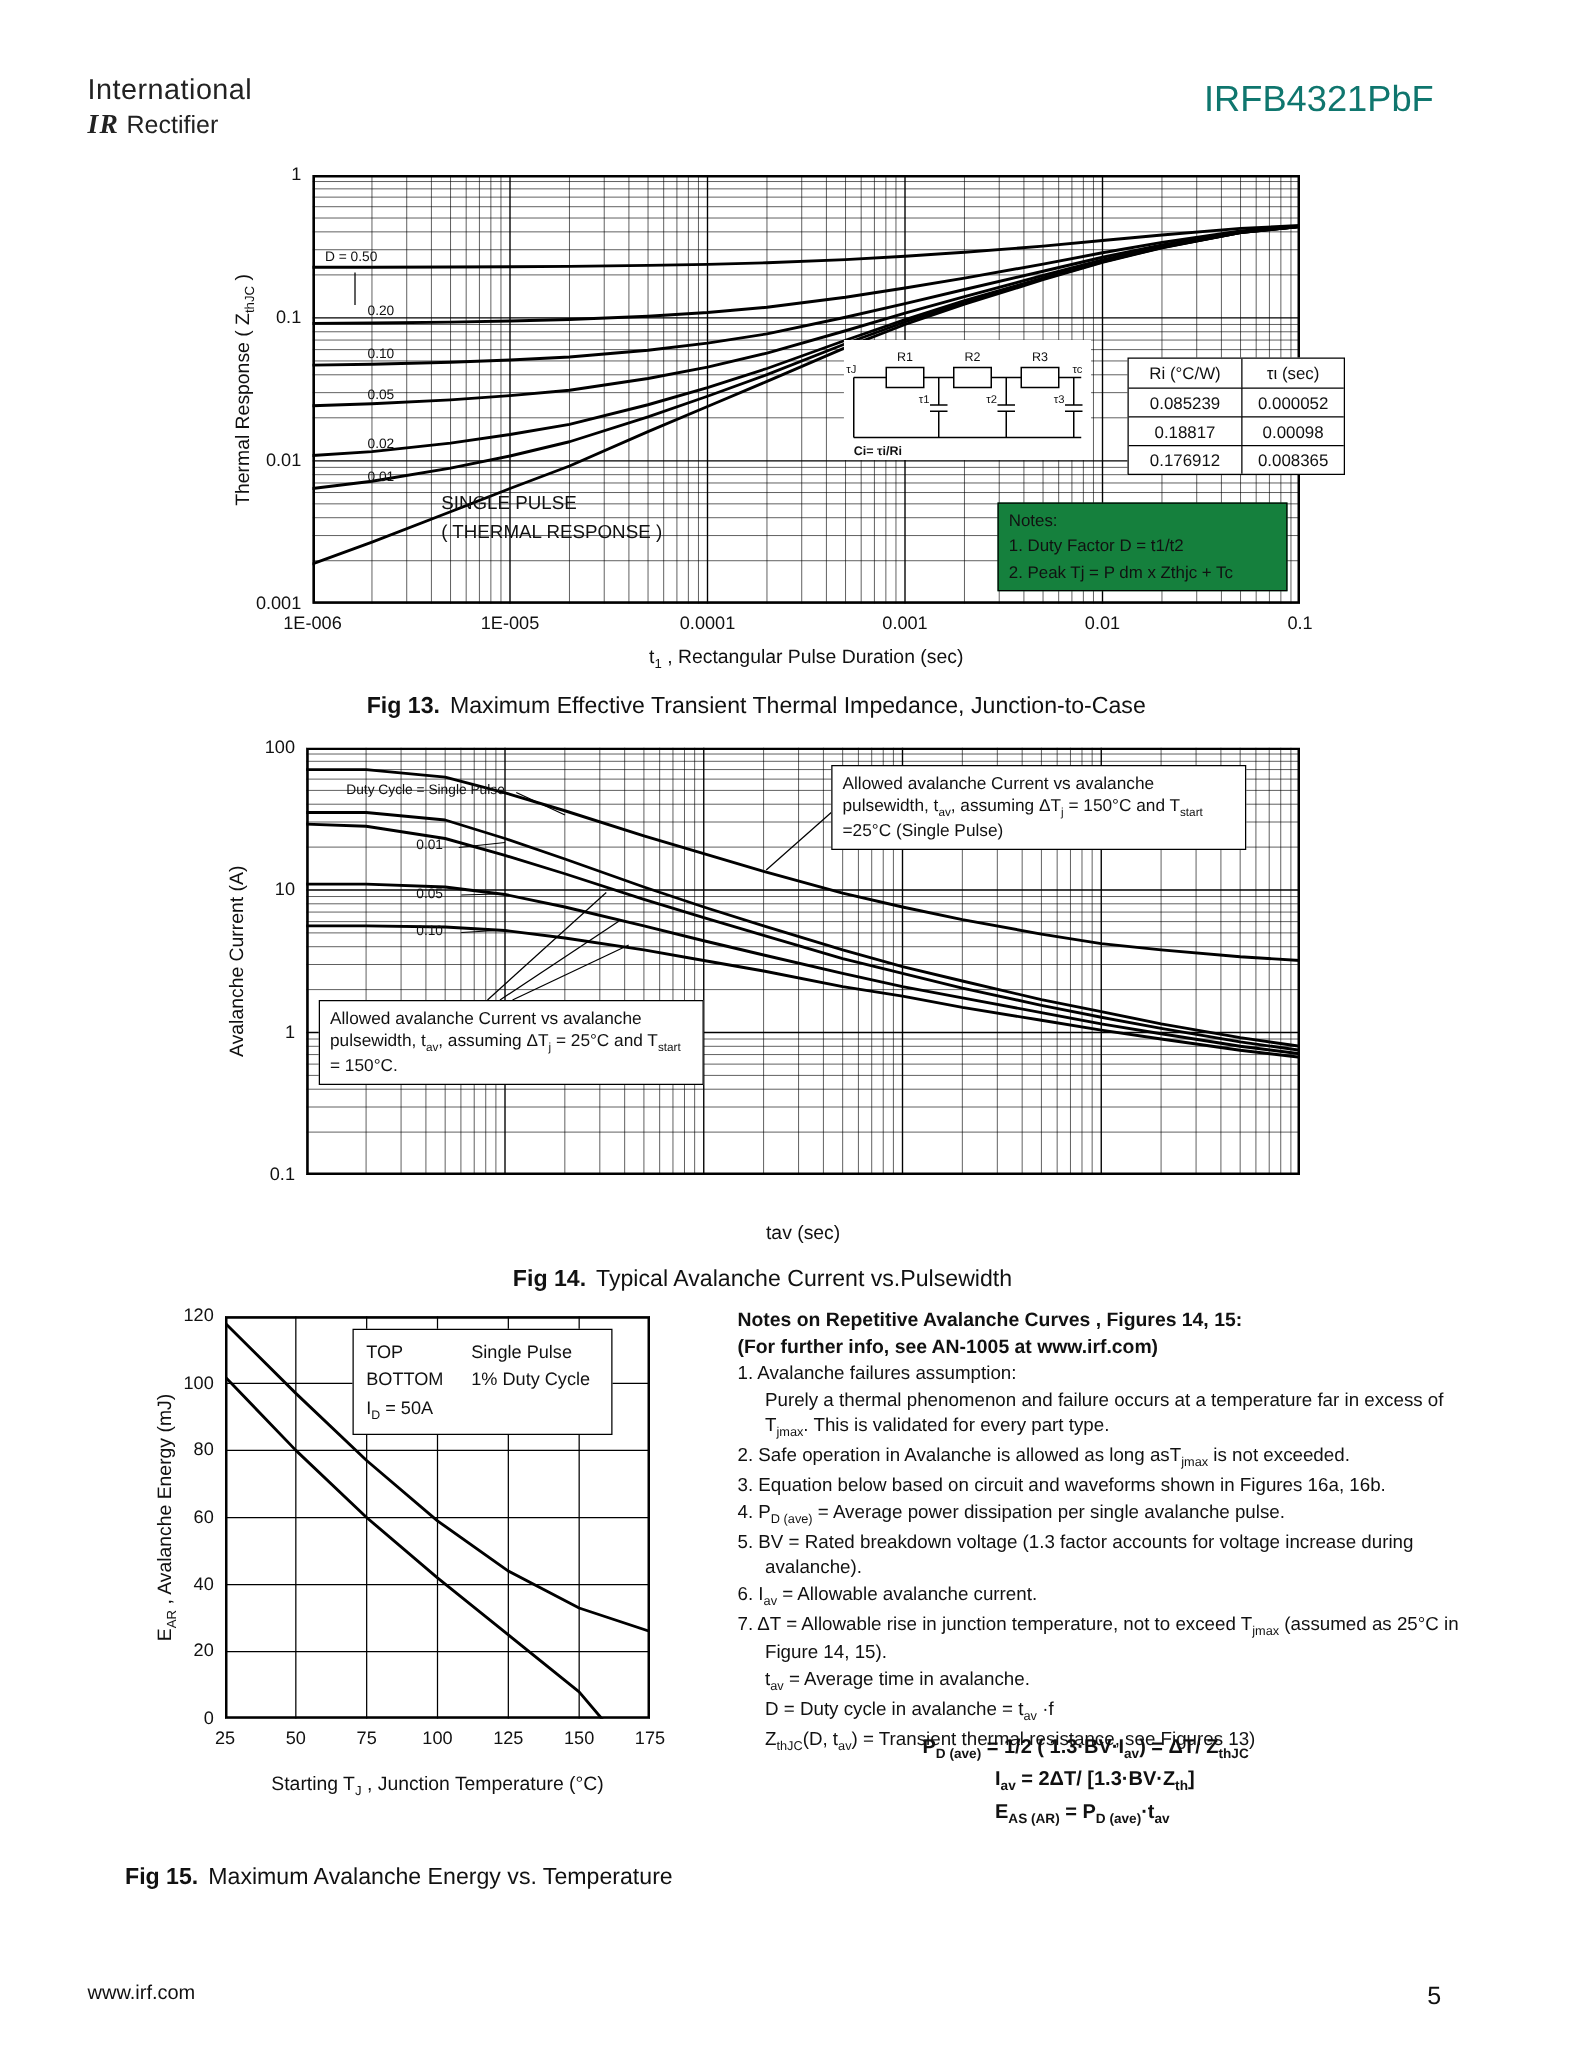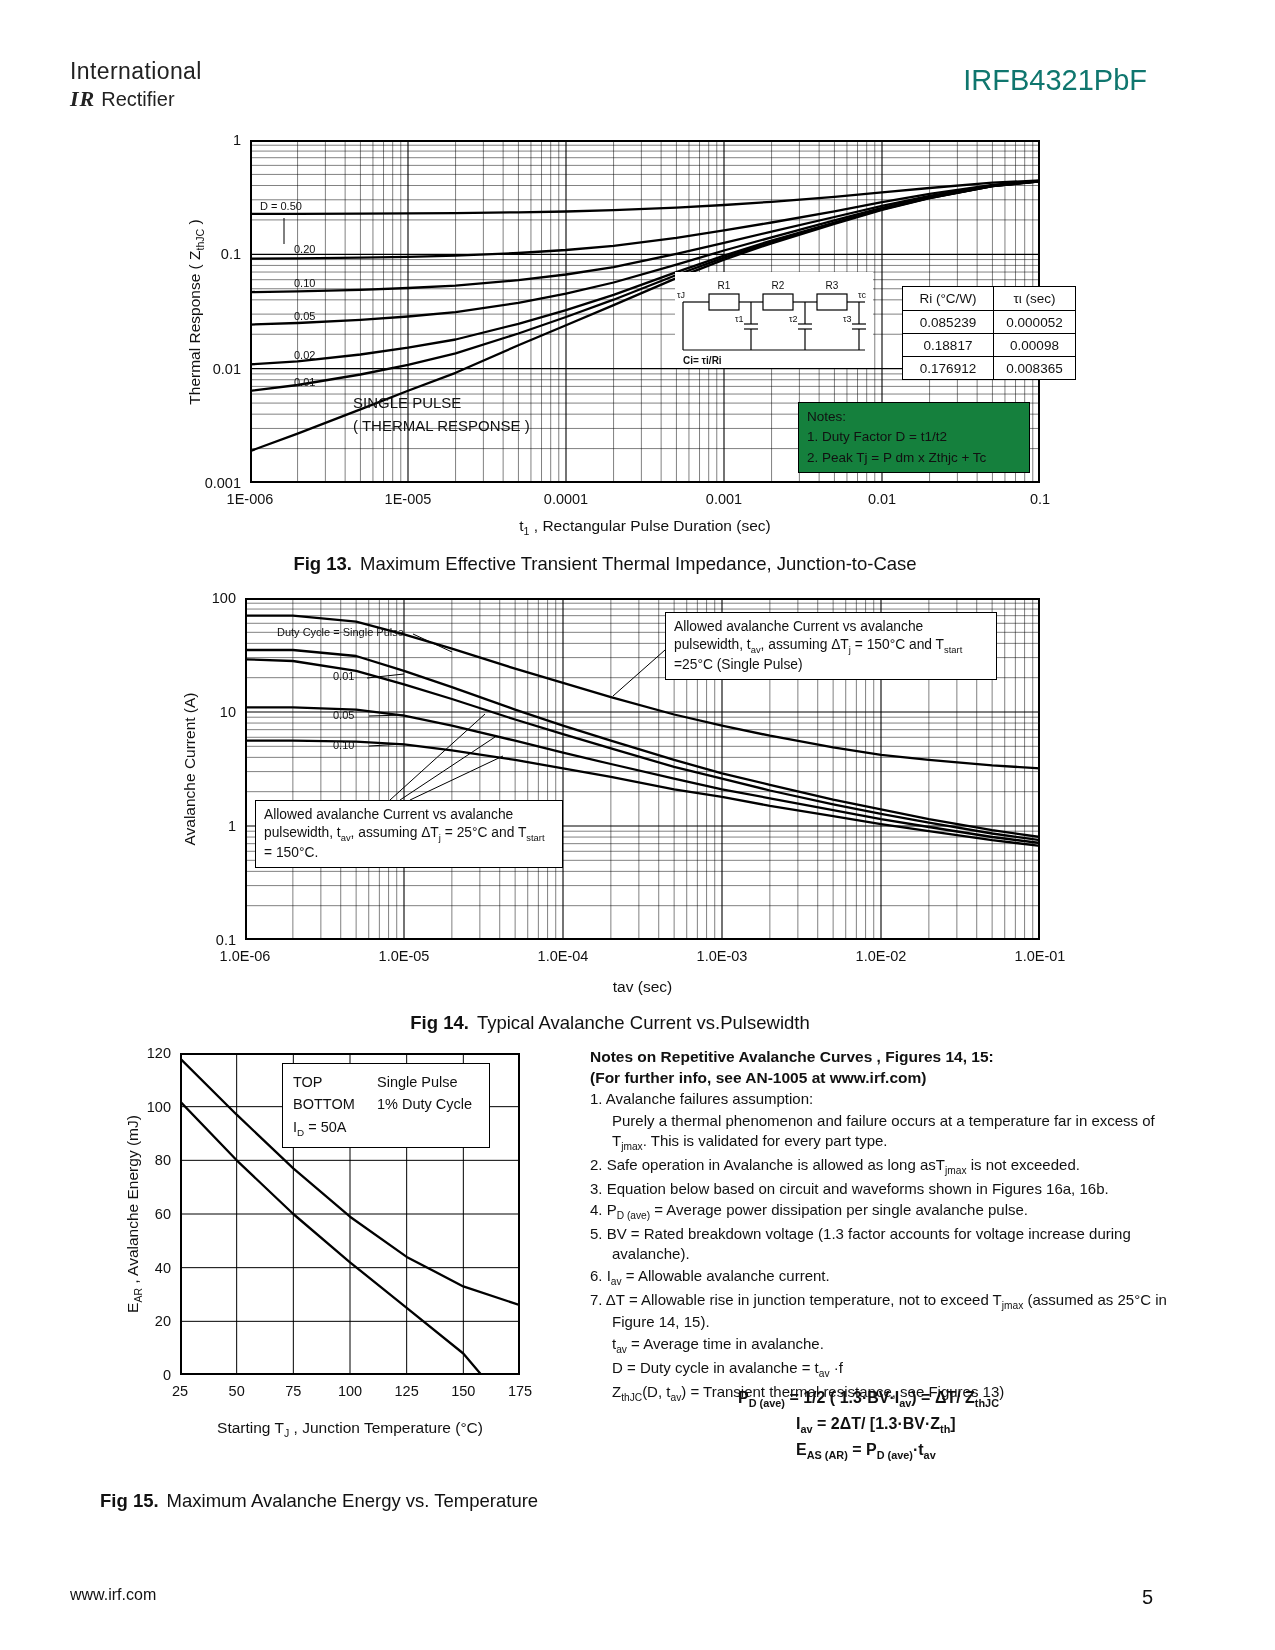--- a/index.html
+++ b/index.html
@@ -314,28 +314,20 @@
         <polyline points="0.0,109.3 47.9,109.3 111.1,111.6 159.0,117.6 206.9,127.6 270.1,142.7 318.0,154.6 365.9,166.0 429.1,180.7 477.0,191.3 524.9,200.3 588.1,212.1 636.0,221.1 683.9,229.0 747.1,239.0 795.0,245.0" fill="none" stroke="#000" stroke-width="2.3" stroke-linejoin="round" stroke-linecap="round"></polyline>
         <polyline points="0.0,142.7 47.9,142.7 111.1,143.6 159.0,146.4 206.9,152.4 270.1,161.9 318.0,170.4 365.9,178.8 429.1,191.3 477.0,198.9 524.9,207.9 588.1,218.2 636.0,226.1 683.9,233.2 747.1,242.2 795.0,247.8" fill="none" stroke="#000" stroke-width="2.3" stroke-linejoin="round" stroke-linecap="round"></polyline>
         <rect x="1" y="1" width="793" height="340" fill="none" stroke="#000" stroke-width="2"></rect>
       </svg>
     <div class="yticks">
         <span class="tick" style="top: 0px;">100</span>
         <span class="tick" style="top: 114px;">10</span>
         <span class="tick" style="top: 228px;">1</span>
         <span class="tick" style="top: 342px;">0.1</span>
       </div>
-    <div class="xticks">
-        <span class="tick" style="left: 0px;">1.0E-06</span>
-        <span class="tick" style="left: 159px;">1.0E-05</span>
-        <span class="tick" style="left: 318px;">1.0E-04</span>
-        <span class="tick" style="left: 477px;">1.0E-03</span>
-        <span class="tick" style="left: 636px;">1.0E-02</span>
-        <span class="tick" style="left: 795px;">1.0E-01</span>
-      </div>
     <div class="ylab" style="left:-64px;">Avalanche Current (A)</div>
     <div class="xlab" style="margin-top:38px;">tav (sec)</div>
 
     <div class="ann" style="left:32px;top:28px;">Duty Cycle = Single Pulse</div>
     <div class="ann" style="left:88px;top:72px;">0.01</div>
     <div class="ann" style="left:88px;top:111px;">0.05</div>
     <div class="ann" style="left:88px;top:141px;">0.10</div>
 
     <div class="ann-box" style="left:420px;top:14px;width:332px;">Allowed avalanche Current vs avalanche pulsewidth, t<sub>av</sub>, assuming ΔT<sub>j</sub> = 150°C and T<sub>start</sub> =25°C (Single Pulse)</div>
     <div class="ann-box" style="left:10px;top:202px;width:308px;">Allowed avalanche Current vs avalanche pulsewidth, t<sub>av</sub>, assuming ΔT<sub>j</sub> = 25°C and T<sub>start</sub> = 150°C.</div>

